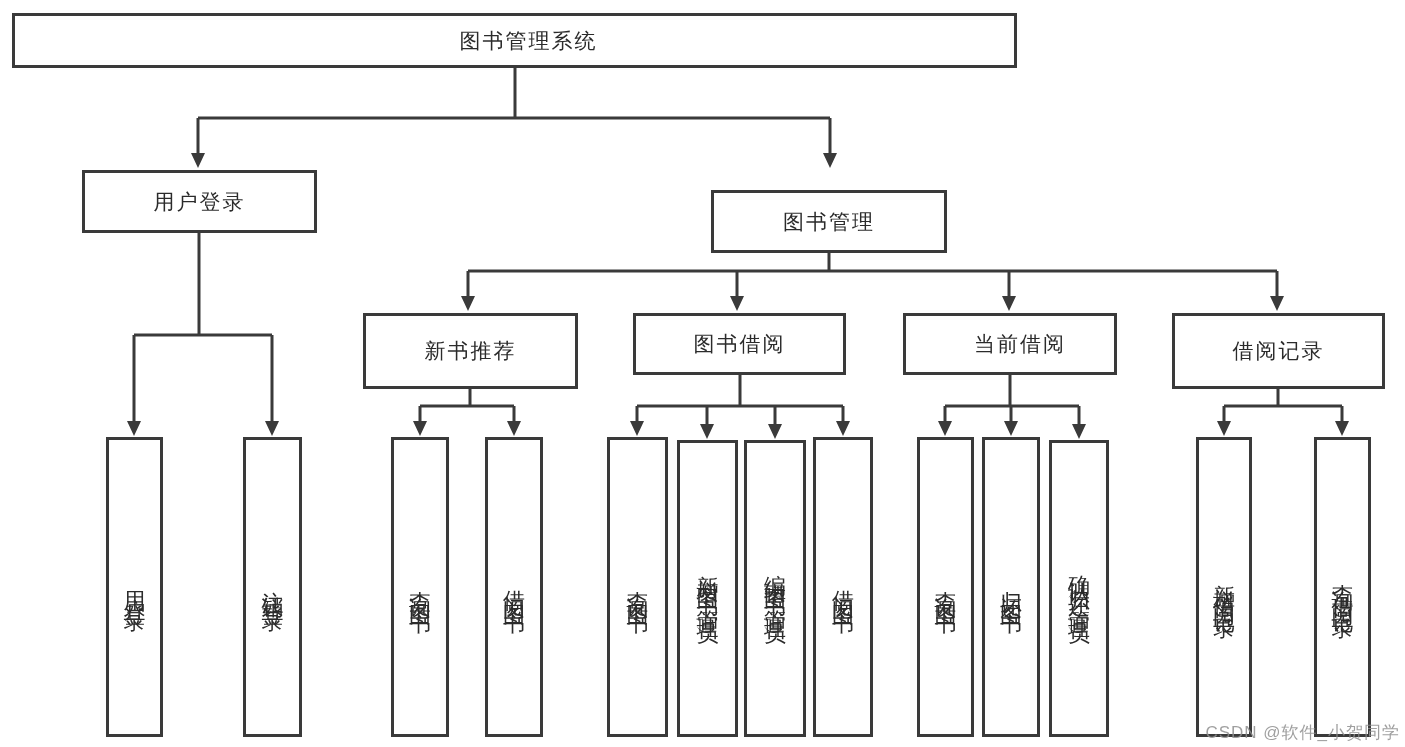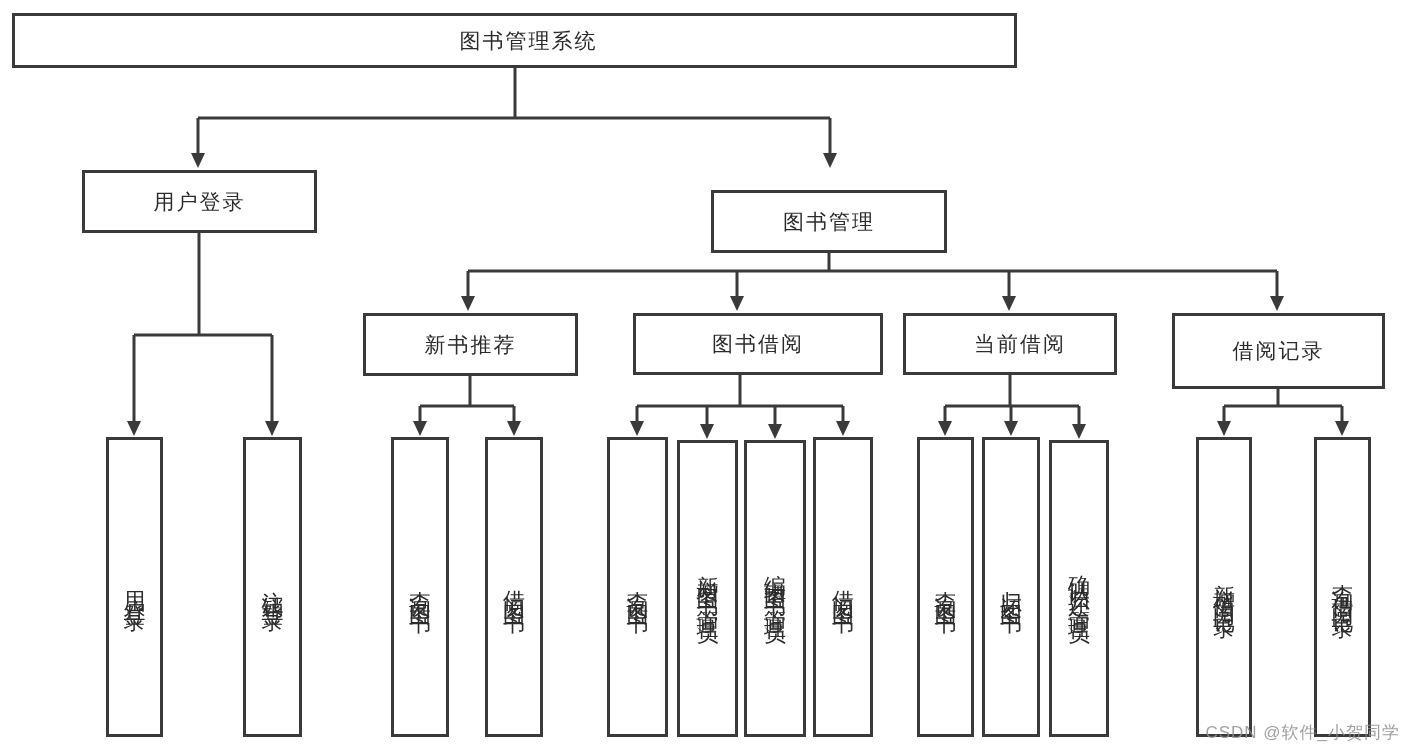--- a/index.html
+++ b/index.html
@@ -87,22 +87,22 @@
       M938 421 L952 421 L945 436 Z  M1004 421 L1018 421 L1011 436 Z
       M1072 424 L1086 424 L1079 439 Z
       M1217 421 L1231 421 L1224 436 Z  M1335 421 L1349 421 L1342 436 Z"></path>
   </svg>
 
   <div class="node" style="left:12px; top:13px; width:1005px; height:55px;padding-left:28px;">图书管理系统</div>
 
   <div class="node" style="left:82px; top:170px; width:235px; height:63px;">用户登录</div>
   <div class="node" style="left:711px; top:170px; width:236px; height:63px;margin-top:20px;">图书管理</div>
 
-  <div class="node" style="left:363px; top:313px; width:215px; height:63px;">新书推荐</div>
-  <div class="node" style="left:633px; top:313px; width:250px; height:62px;">图书借阅</div>
+  <div class="node" style="left:363px; top:313px; width:215px; height:76px;">新书推荐</div>
+  <div class="node" style="left:633px; top:313px; width:213px; height:62px;">图书借阅</div>
   <div class="node" style="left:903px; top:313px; width:214px; height:62px;padding-left:20px;">当前借阅</div>
   <div class="node" style="left:1172px; top:313px; width:213px; height:76px;">借阅记录</div>
 
   <div class="vnode" style="left:106px; top:437px; width:57px; height:300px;">用户登录</div>
   <div class="vnode" style="left:243px; top:437px; width:59px; height:300px;">注销登录</div>
 
   <div class="vnode" style="left:391px; top:437px; width:58px; height:300px;">查询图书</div>
   <div class="vnode" style="left:485px; top:437px; width:58px; height:300px;">借阅图书</div>
 
   <div class="vnode" style="left:607px; top:437px; width:61px; height:300px;">查询图书</div>

